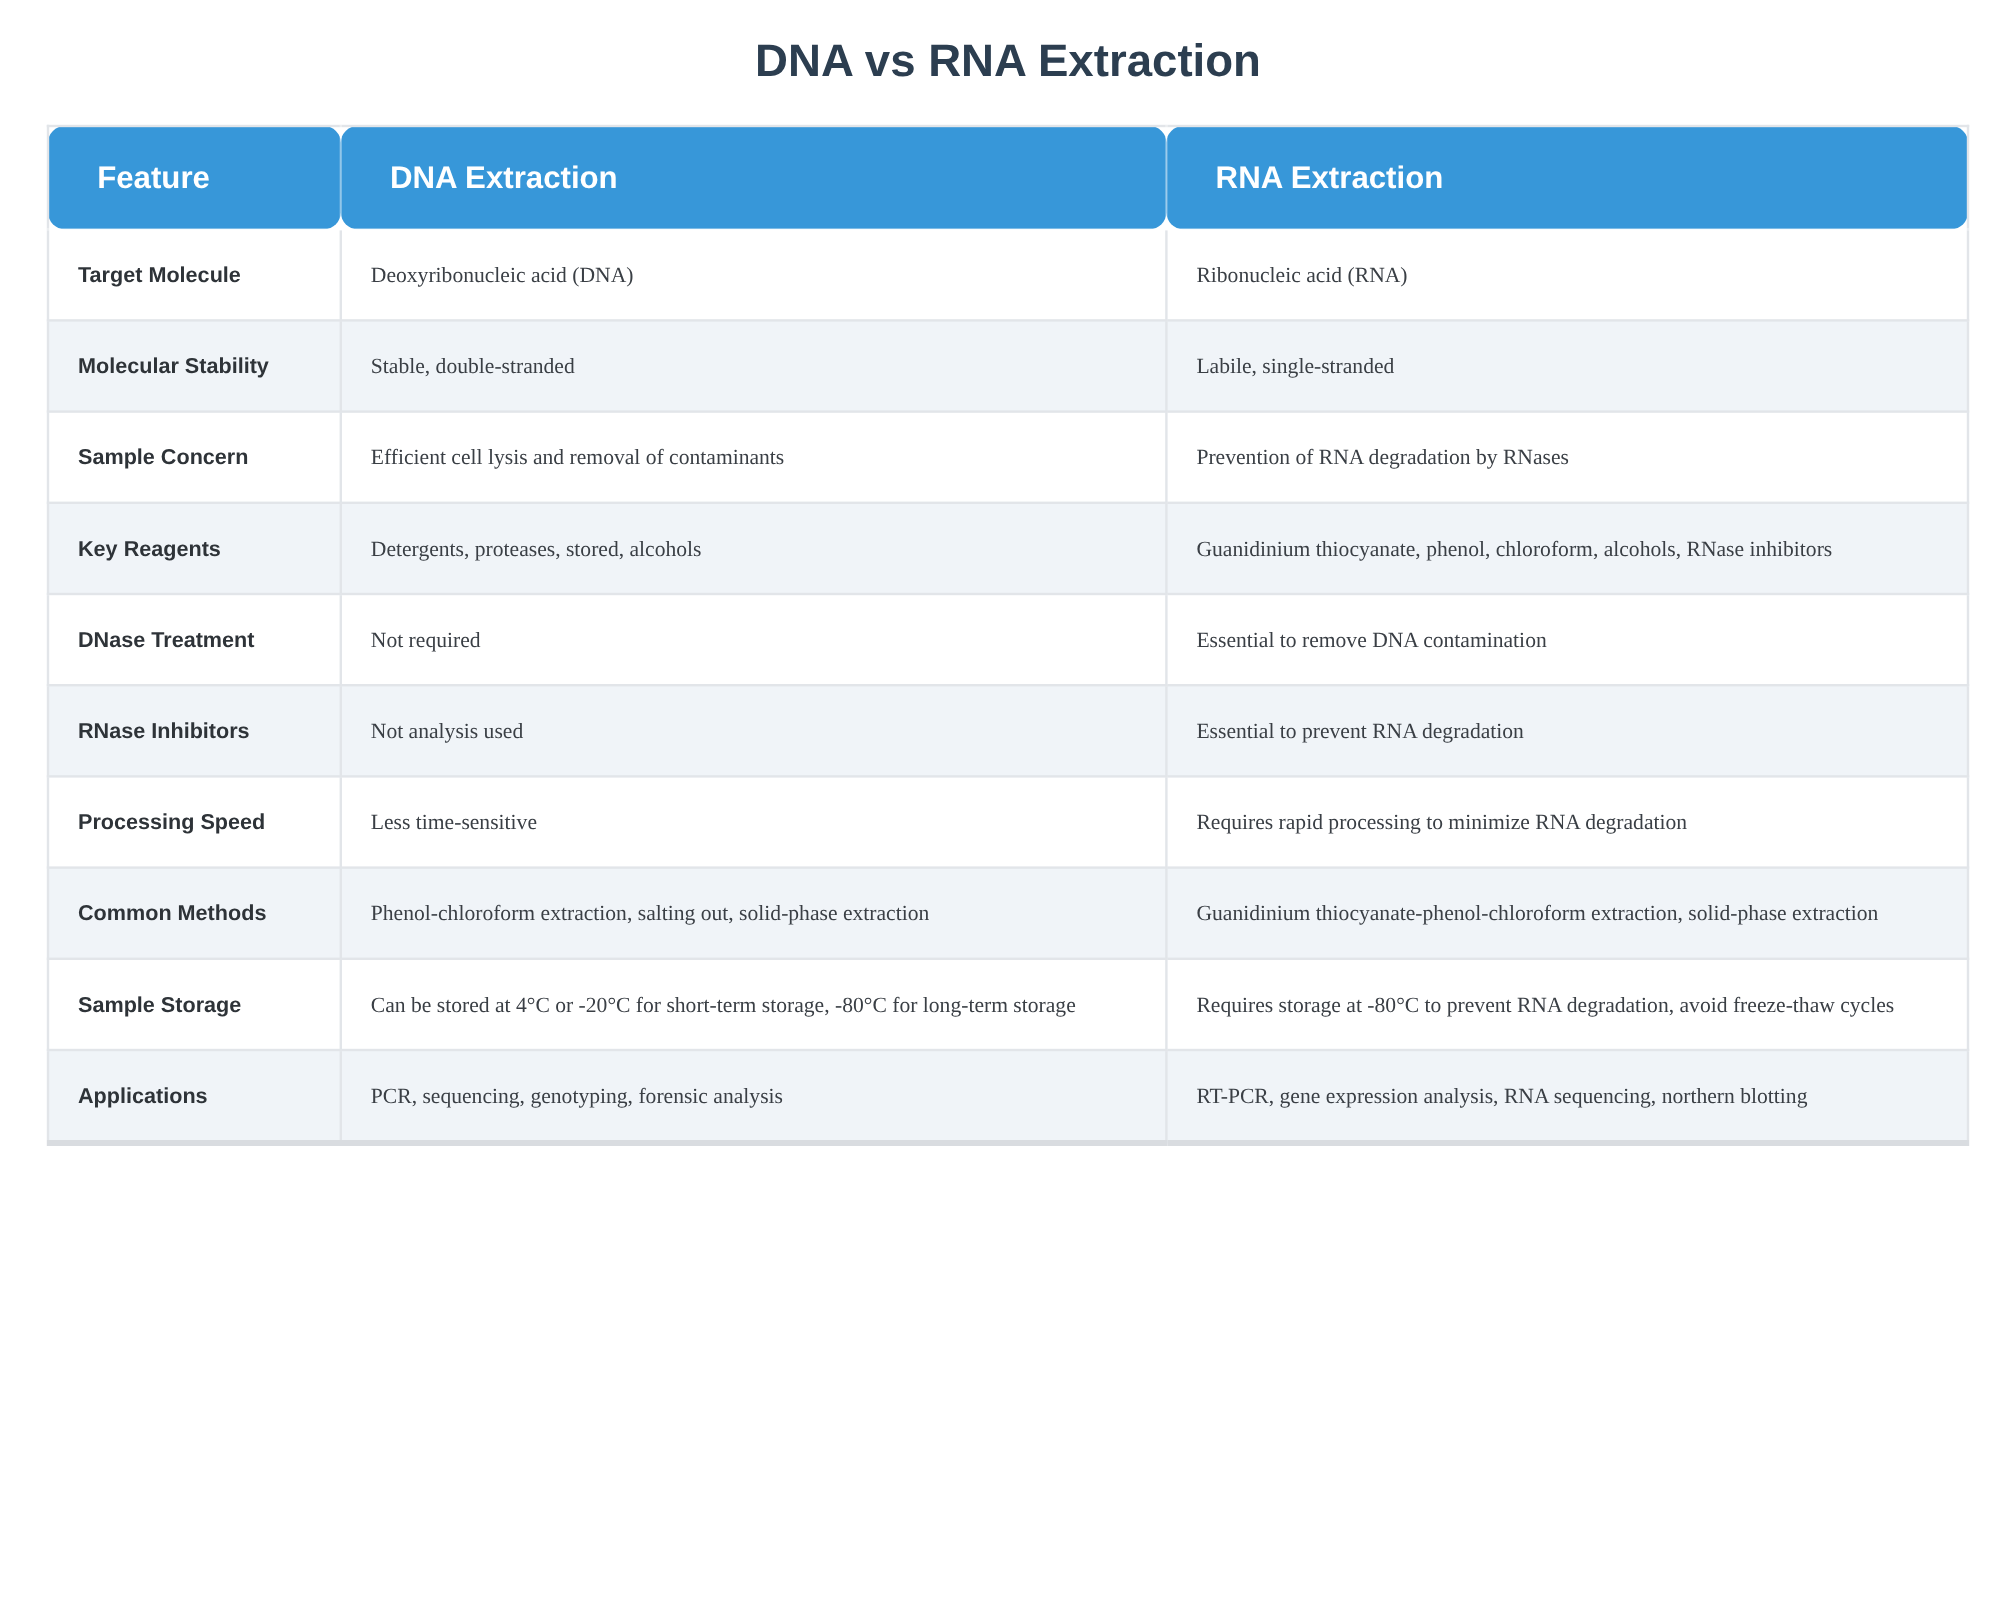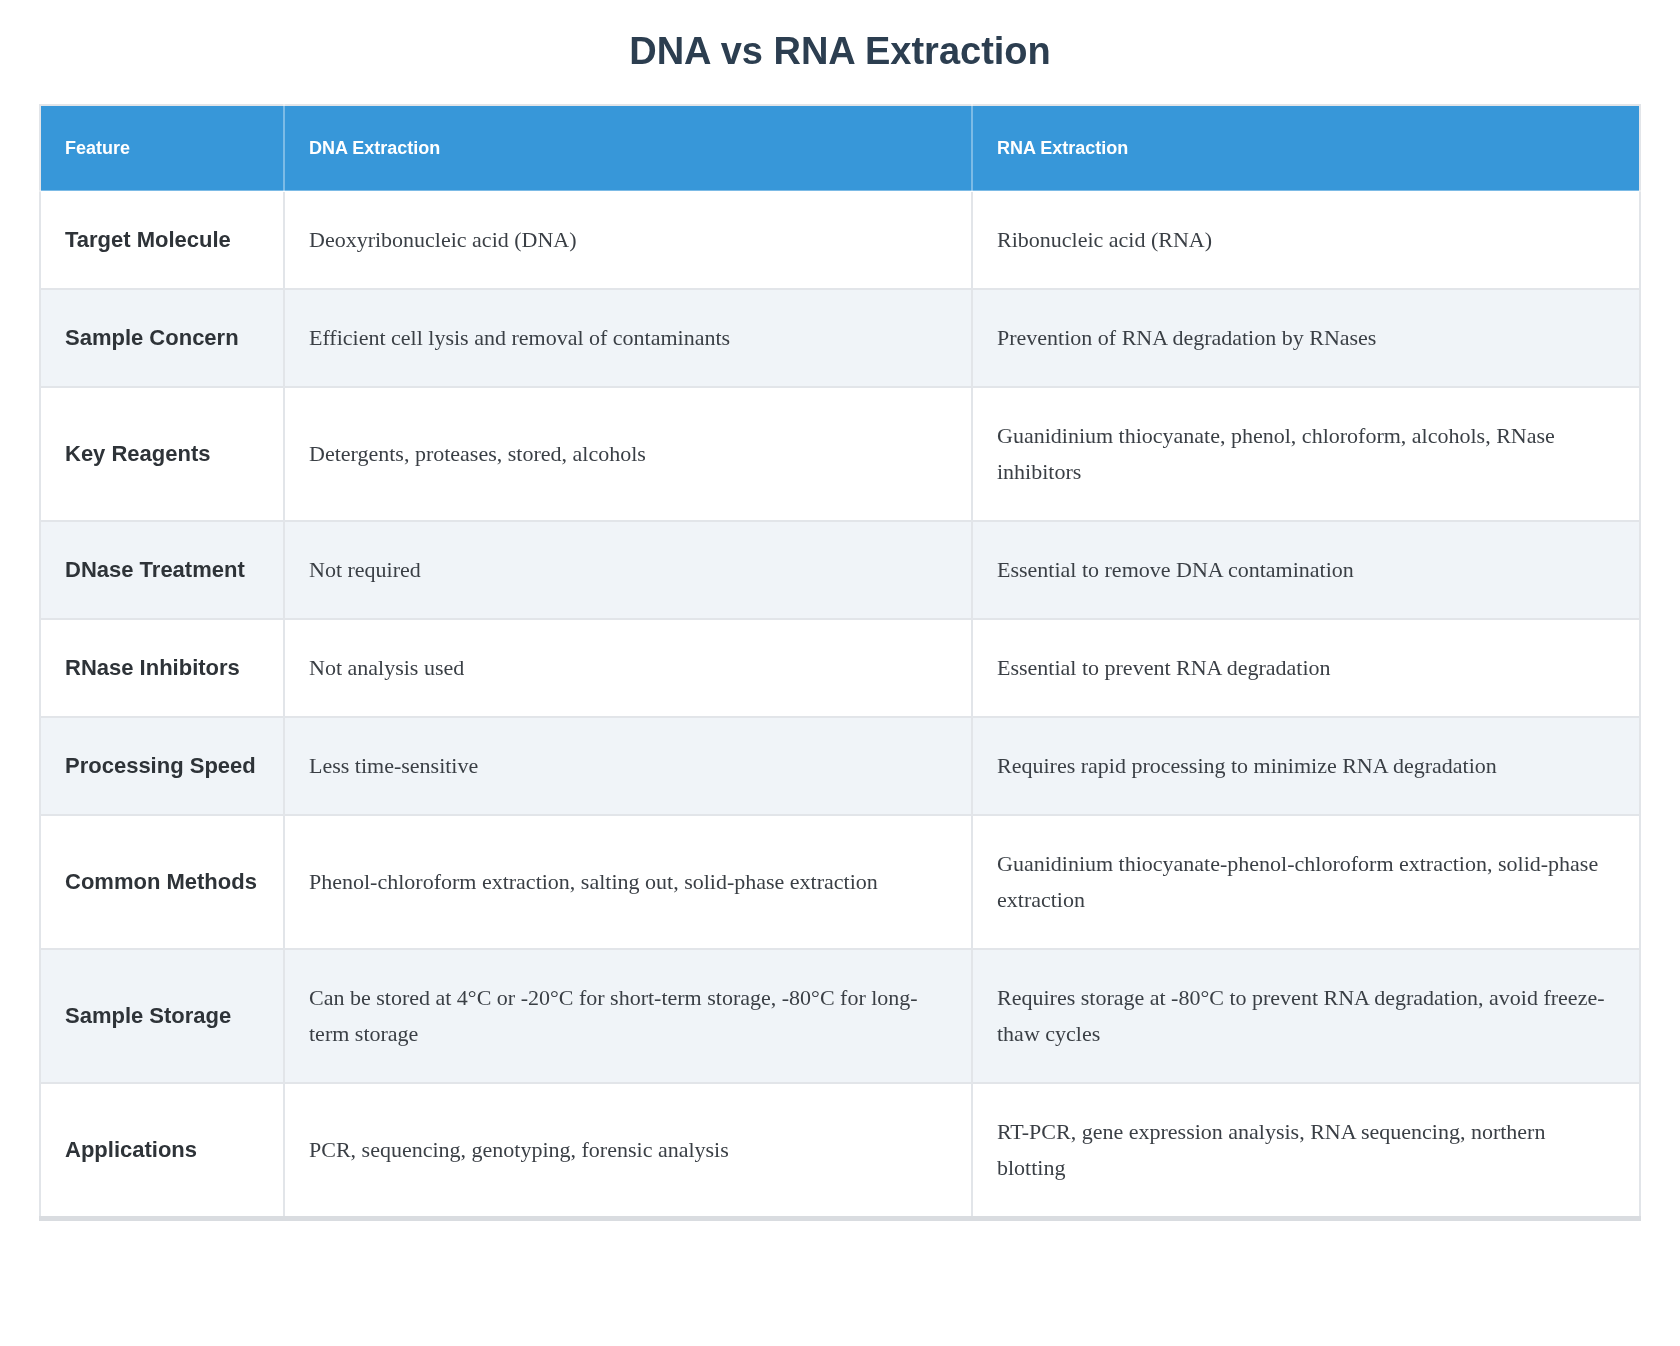--- a/index.html
+++ b/index.html
@@ -34,35 +34,36 @@
     width: 1600px;
     margin: 0 auto;
     border-collapse: collapse;
     table-layout: fixed;
   }
   col.c1 { width: 244px; }
   col.c2 { width: 688px; }
   col.c3 { width: 668px; }
   th, td {
     border: 2px solid var(--border, #e2e5e9);
-    padding: 30px 24px;
-    font-size: 22px;
+    padding: 19px 24px;
+    font-size: 18px;
     line-height: 36px;
     text-align: left;
     vertical-align: middle;
     word-wrap: break-word;
   }
   thead th {
     background: var(--header_bg, #3797d9);
     color: var(--header_text, #ffffff);
     font-weight: 700;
-    font-size: 18px;
-    padding: 24px 24px;
+    font-size: 26px;
+    padding: 24px 40px;
     border-color: rgba(255,255,255,0.35);
     border-top-color: var(--border, #e2e5e9);
+    border-radius: 14px;
   }
   thead th:first-child { border-left-color: var(--border, #e2e5e9); }
   thead th:last-child { border-right-color: var(--border, #e2e5e9); }
   tbody tr { background: var(--row_bg, #ffffff); }
   tbody tr:nth-child(even) { background: var(--row_alt_bg, #f0f4f8); }
   tbody th {
     font-weight: 700;
     color: var(--label_color, #2e3338);
     background: transparent;
   }
@@ -88,20 +89,25 @@
       <th>Feature</th>
       <th>DNA Extraction</th>
       <th>RNA Extraction</th>
     </tr>
   </thead>
   <tbody>
     <tr>
       <th>Target Molecule</th>
       <td>Deoxyribonucleic acid (DNA)</td>
       <td>Ribonucleic acid (RNA)</td>
+    </tr>
+    <tr>
+      <th>Molecular Stability</th>
+      <td>Stable, double-stranded</td>
+      <td>Labile, single-stranded</td>
     </tr>
     <tr>
       <th>Sample Concern</th>
       <td>Efficient cell lysis and removal of contaminants</td>
       <td>Prevention of RNA degradation by RNases</td>
     </tr>
     <tr>
       <th>Key Reagents</th>
       <td>Detergents, proteases, stored, alcohols</td>
       <td>Guanidinium thiocyanate, phenol, chloroform, alcohols, RNase inhibitors</td>

